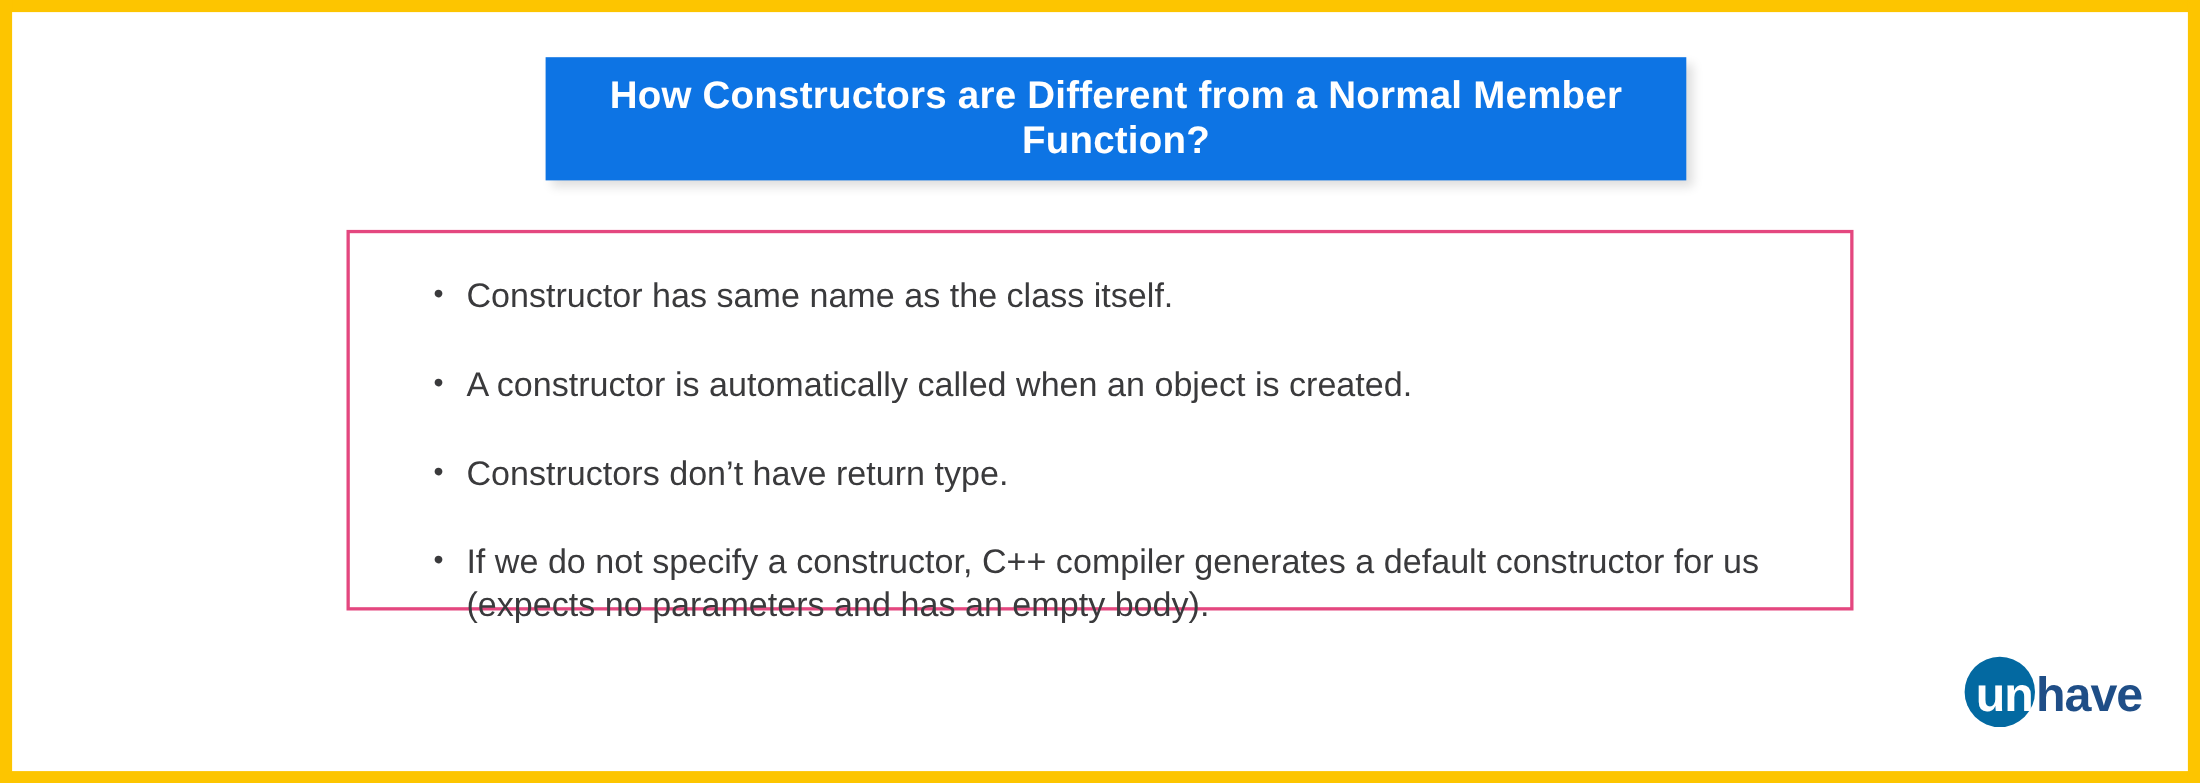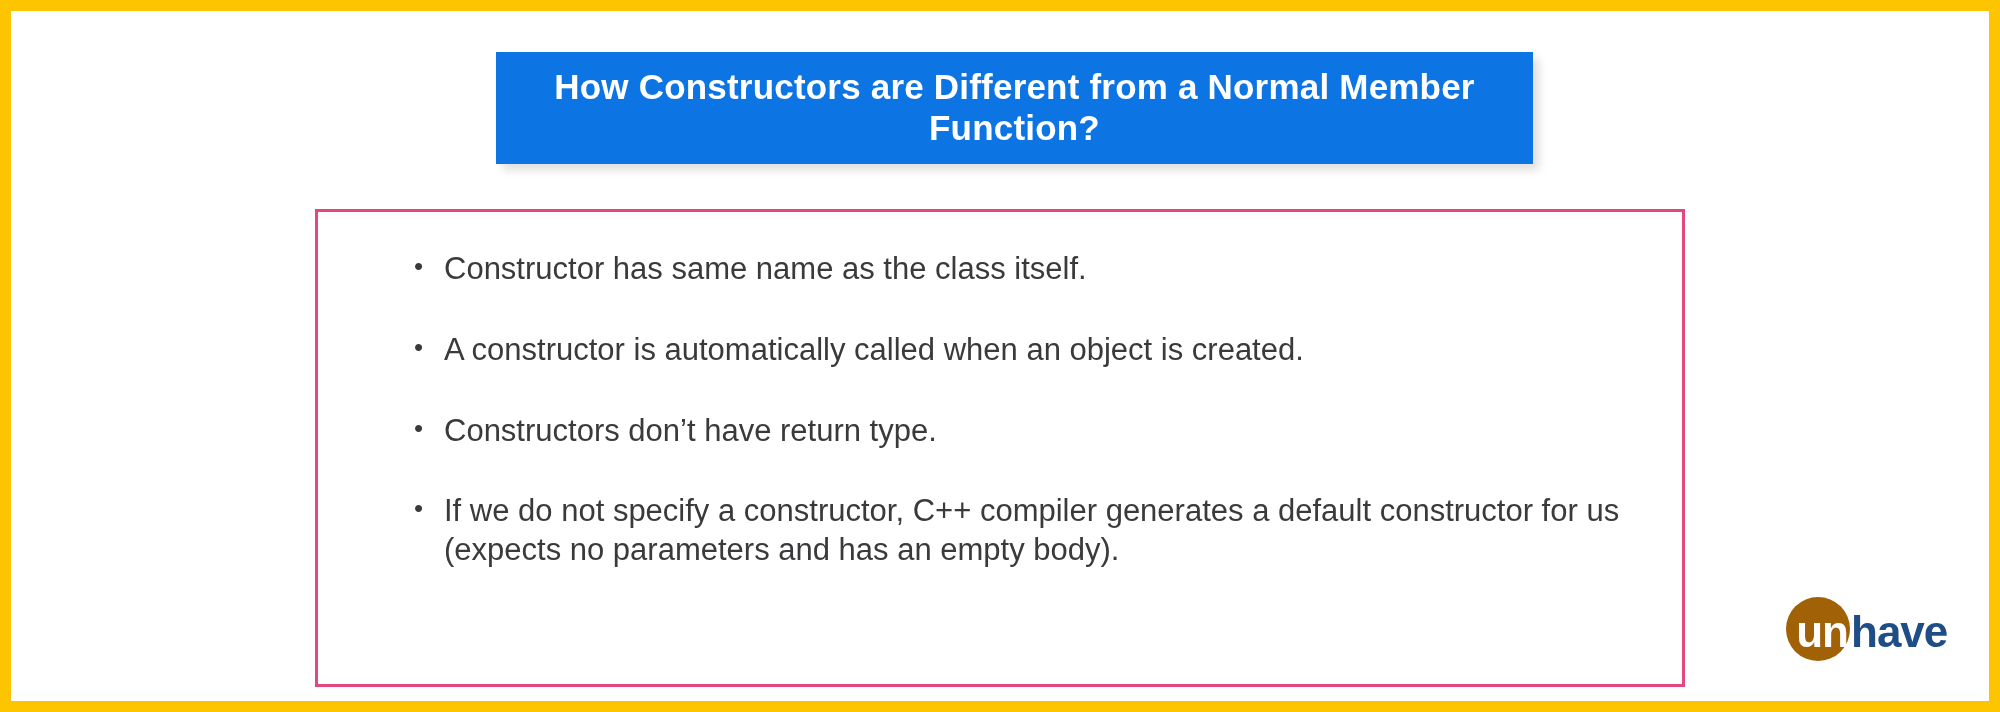--- a/index.html
+++ b/index.html
@@ -51,25 +51,24 @@
     text-align: center;
     letter-spacing: 0.2px;
   }
 
   
   .content-box {
     position: absolute;
     left: 315px;
     top: 209px;
     width: 1370px;
-    height: 478px;
+    height: 346px;
     border: 3px solid #e4477f;
     box-sizing: border-box;
     background: #ffffff;
-    padding-left: 20px;
   }
   .bullet-list {
     margin: 0;
     padding: 38px 40px 0 76px;
     list-style: none;
   }
   .bullet-item {
     position: relative;
     color: #3a3a3c;
     font-size: 31px;
@@ -96,21 +95,21 @@
     width: 185px;
     height: 66px;
     display: flex;
     align-items: center;
   }
   .logo-mark {
     position: relative;
     width: 64px;
     height: 64px;
     border-radius: 50%;
-    background: #a16207;
+    background: #0369a1;
     display: flex;
     align-items: center;
     justify-content: flex-end;
     box-sizing: border-box;
   }
   .logo-un {
     color: #ffffff;
     font-size: 44px;
     font-weight: bold;
     letter-spacing: -1px;

